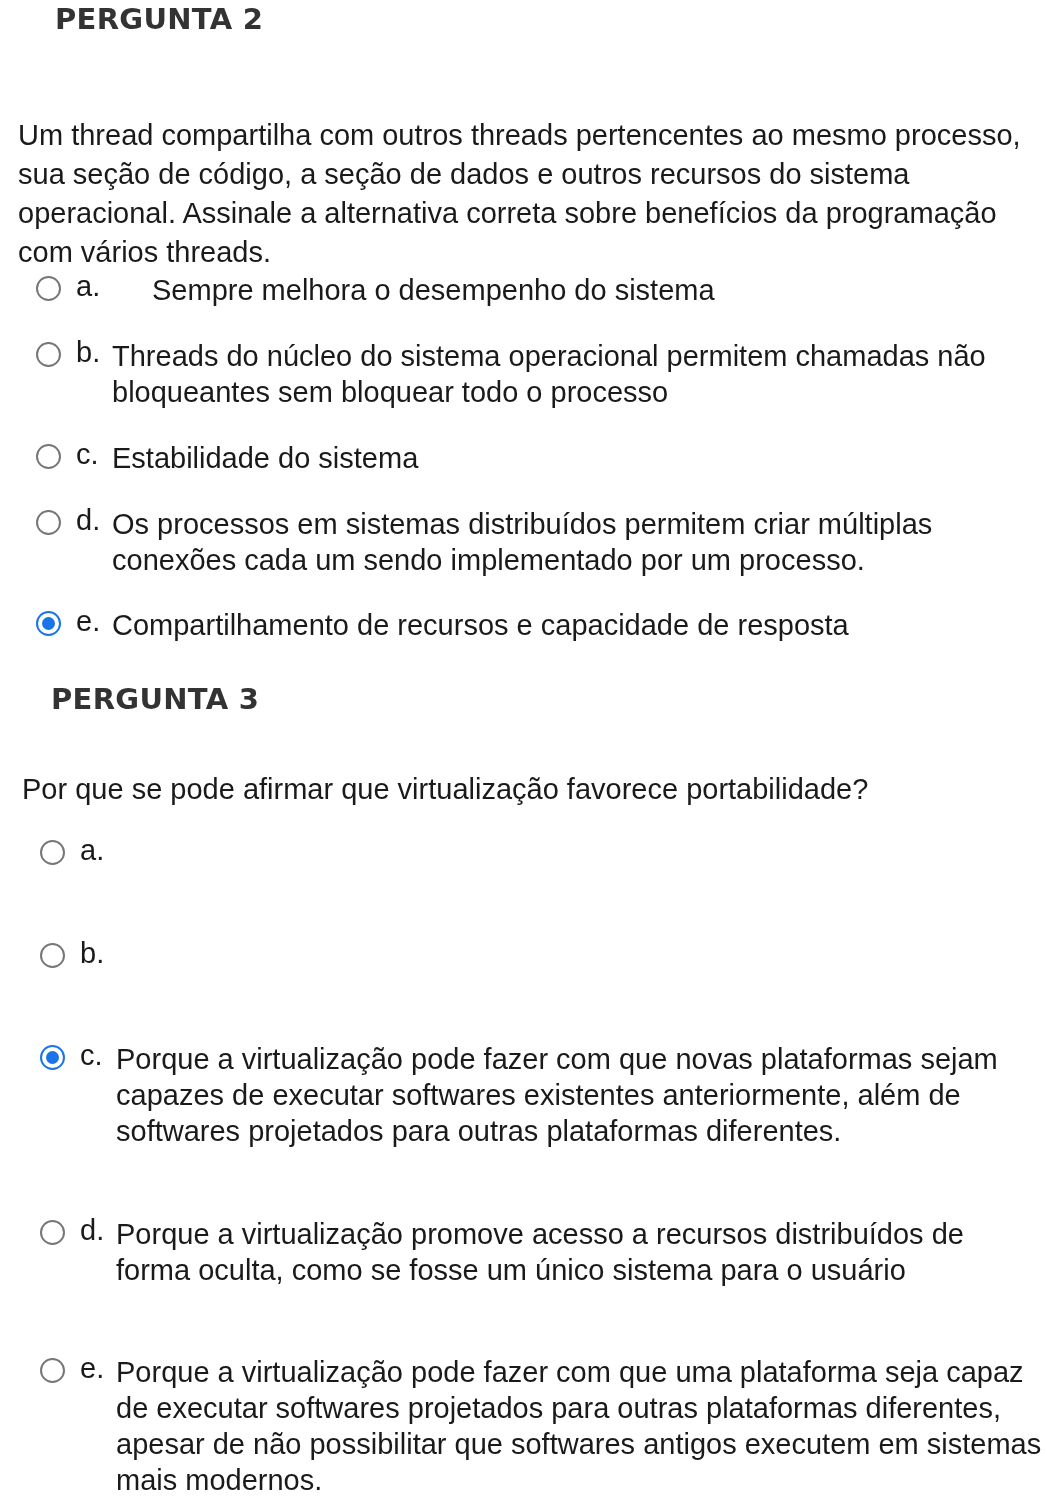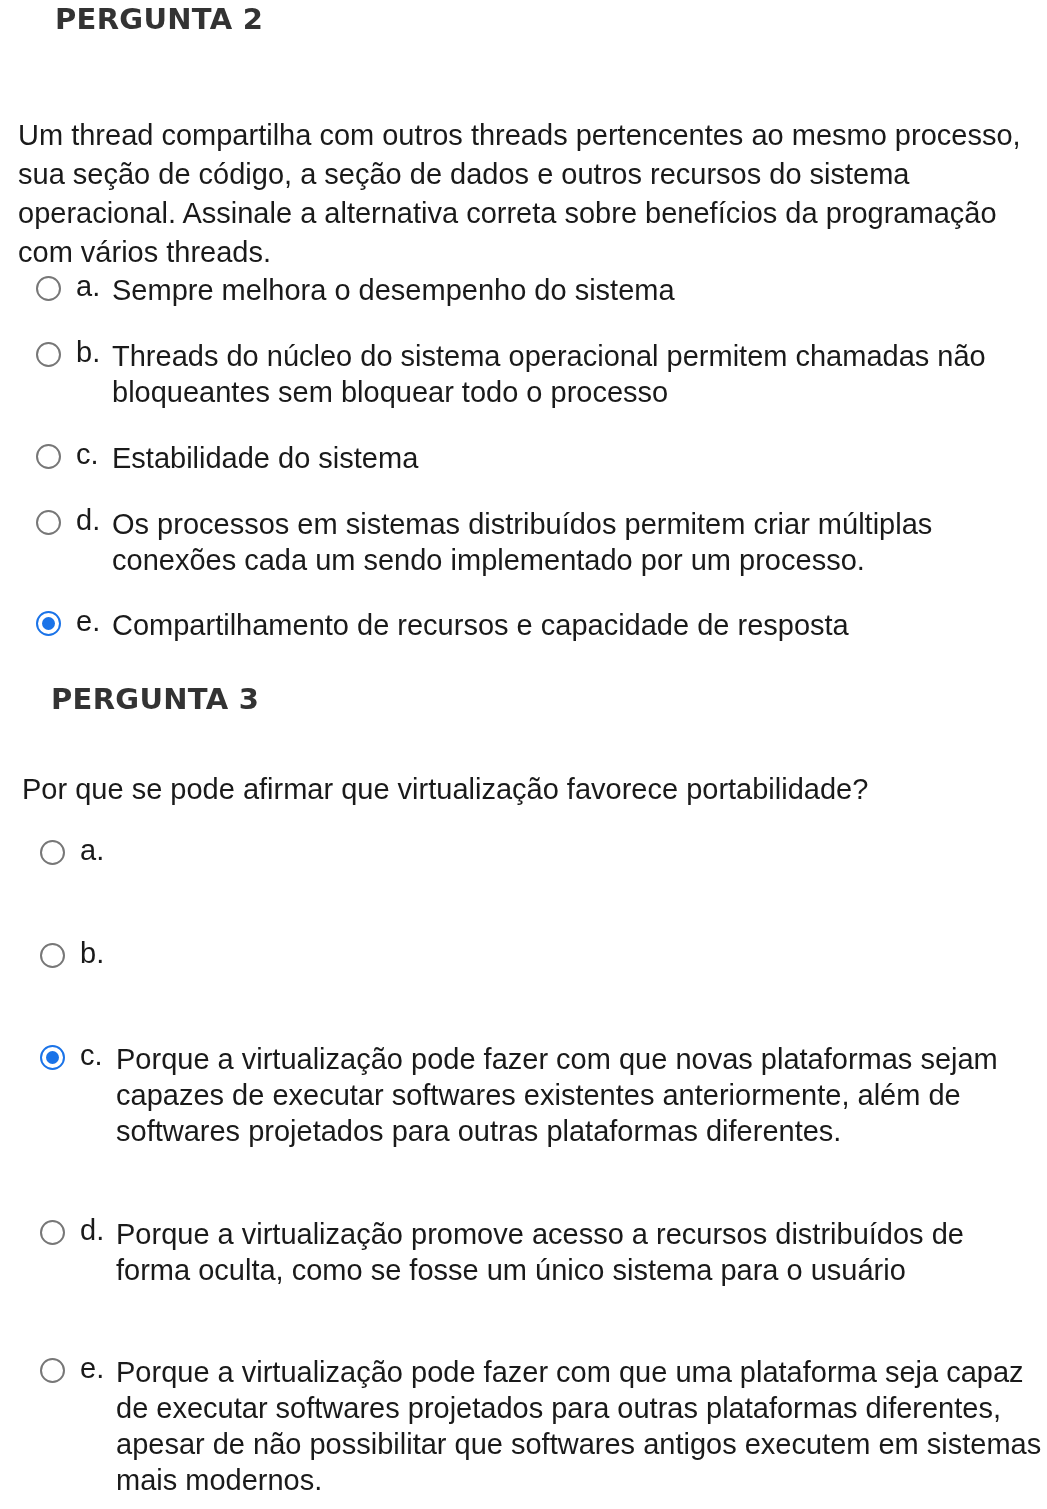--- a/index.html
+++ b/index.html
@@ -80,21 +80,21 @@
 </head>
 <body>
 
 <h2 class="q-title" style="left:55px; top:2px;">PERGUNTA 2</h2>
 
 <p class="q-text" style="left:18px; top:88px; width:1025px;margin-top:28px;">Um thread compartilha com outros threads pertencentes ao mesmo processo, sua seção de código, a seção de dados e outros recursos do sistema operacional. Assinale a alternativa correta sobre benefícios da programação com vários threads.</p>
 
 <div class="option" style="left:36px; top:272px; width:1000px;">
   <span class="radio"></span>
   <span class="opt-letter">a.</span>
-  <span class="opt-text" style="width:920px;">Sempre melhora o desempenho do sistema</span>
+  <span class="opt-text" style="width:920px;margin-left:40px;">Sempre melhora o desempenho do sistema</span>
 </div>
 
 <div class="option" style="left:36px; top:338px; width:1000px;">
   <span class="radio"></span>
   <span class="opt-letter">b.</span>
   <span class="opt-text" style="width:920px;">Threads do núcleo do sistema operacional permitem chamadas não bloqueantes sem bloquear todo o processo</span>
 </div>
 
 <div class="option" style="left:36px; top:440px; width:1000px;">
   <span class="radio"></span>

